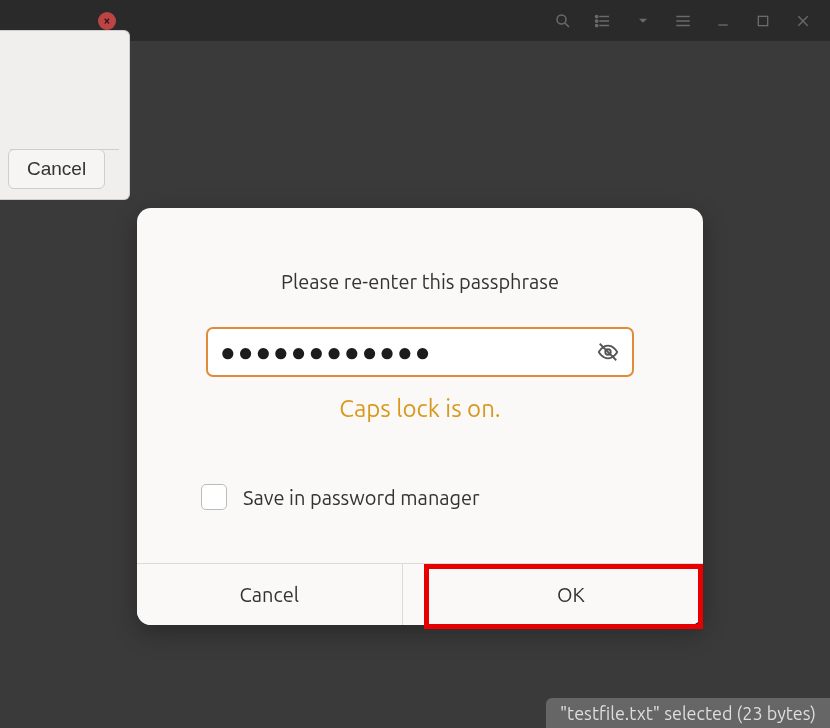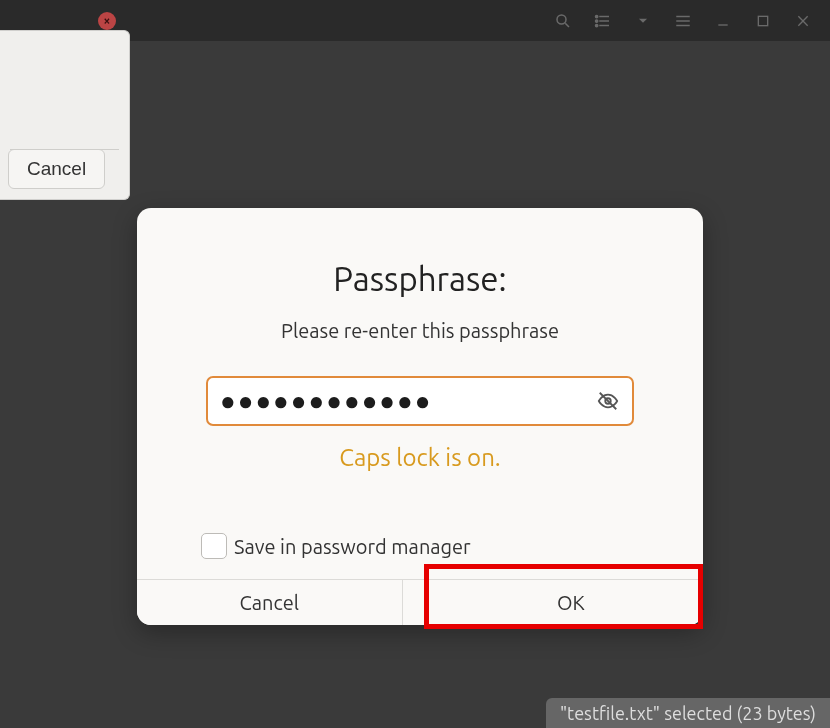--- a/index.html
+++ b/index.html
@@ -161,21 +161,21 @@
     .caps-warning {
       margin-top: 18px;
       font-size: 24px;
       color: #d89a1e;
     }
     .save-row {
       margin-top: 62px;
       width: 100%;
       display: flex;
       align-items: center;
-      gap: 7px;
+      gap: 16px;
       padding-left: 0px;
       margin-left: -12px;
     }
     .checkbox {
       width: 26px;
       height: 26px;
       border: 1.5px solid #bdbbb7;
       border-radius: 5px;
       background: #fff;
       cursor: pointer;
@@ -290,21 +290,20 @@
   </div>
 </div>
 
 <div class="popover">
   <div class="separator"></div>
   <button class="popover-cancel">Cancel</button>
 </div>
 
 <div class="dialog">
   <div class="dialog-body">
-    <div class="dialog-title">Passphrase:</div>
     <div class="dialog-sub">Please re-enter this passphrase</div>
     <div class="password-wrap">
       <input class="password-input" type="text" readonly="" value="●●●●●●●●●●●●" style="">
       <div class="eye-toggle">
         <svg viewBox="0 0 24 24" width="22" height="22" fill="none" stroke="#555" stroke-width="2">
           <path d="M2 12s3.5-7 10-7 10 7 10 7-3.5 7-10 7S2 12 2 12z"></path>
           <circle cx="12" cy="12" r="3"></circle>
           <line x1="3" y1="3" x2="21" y2="21"></line>
         </svg>
       </div>

